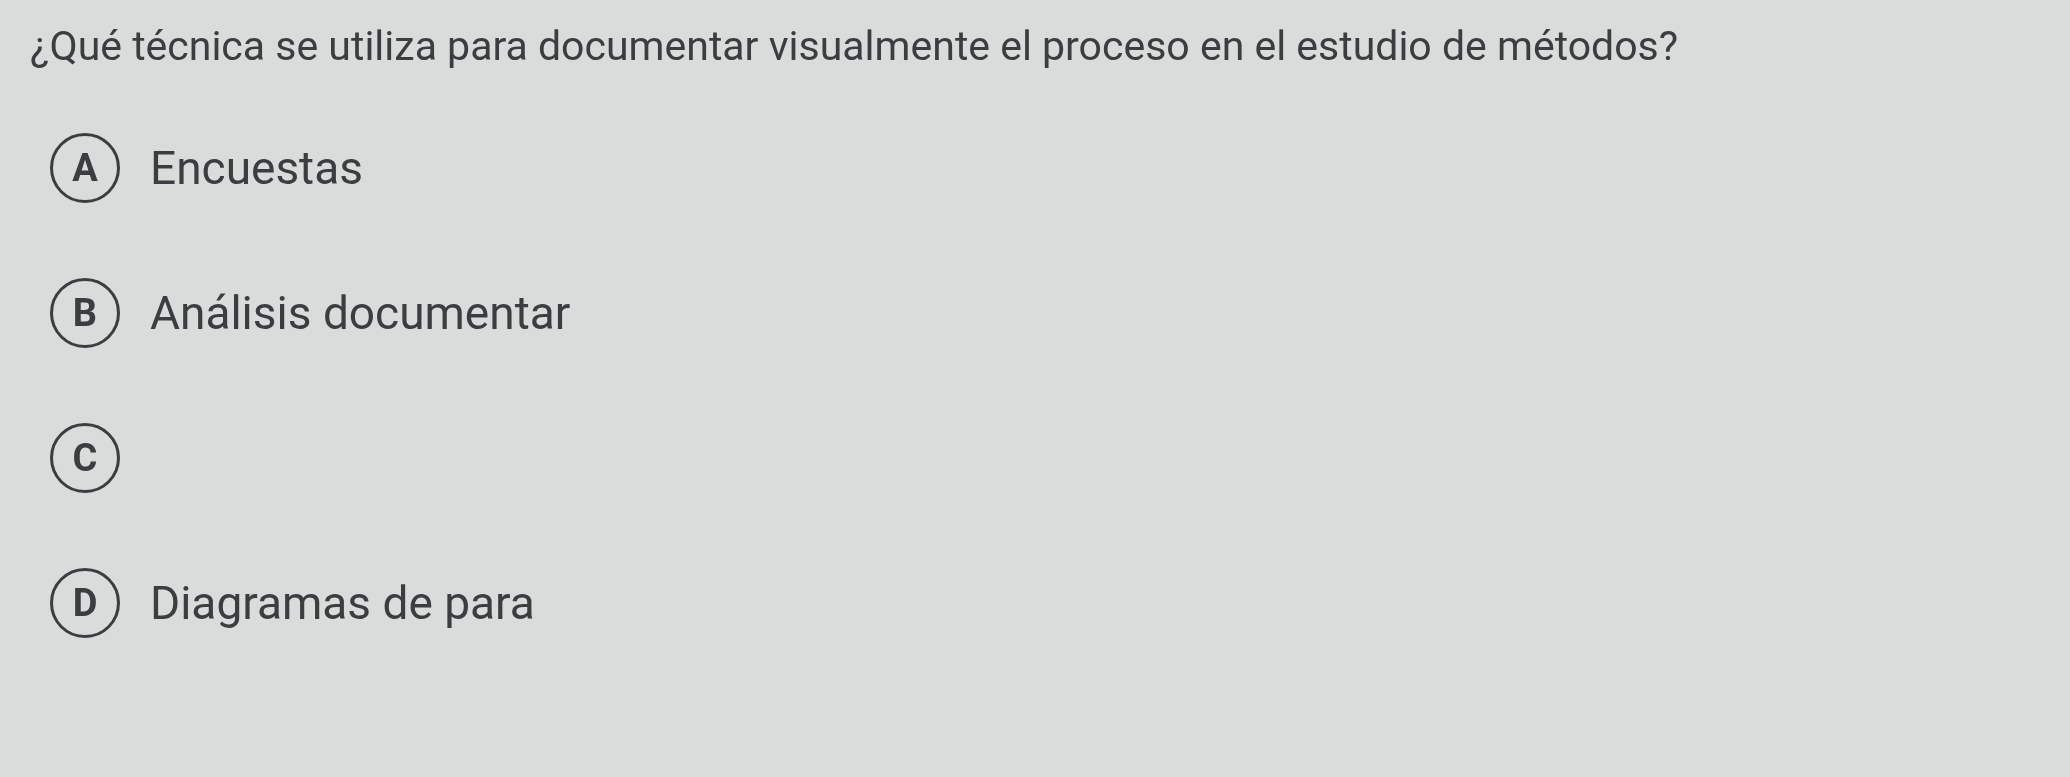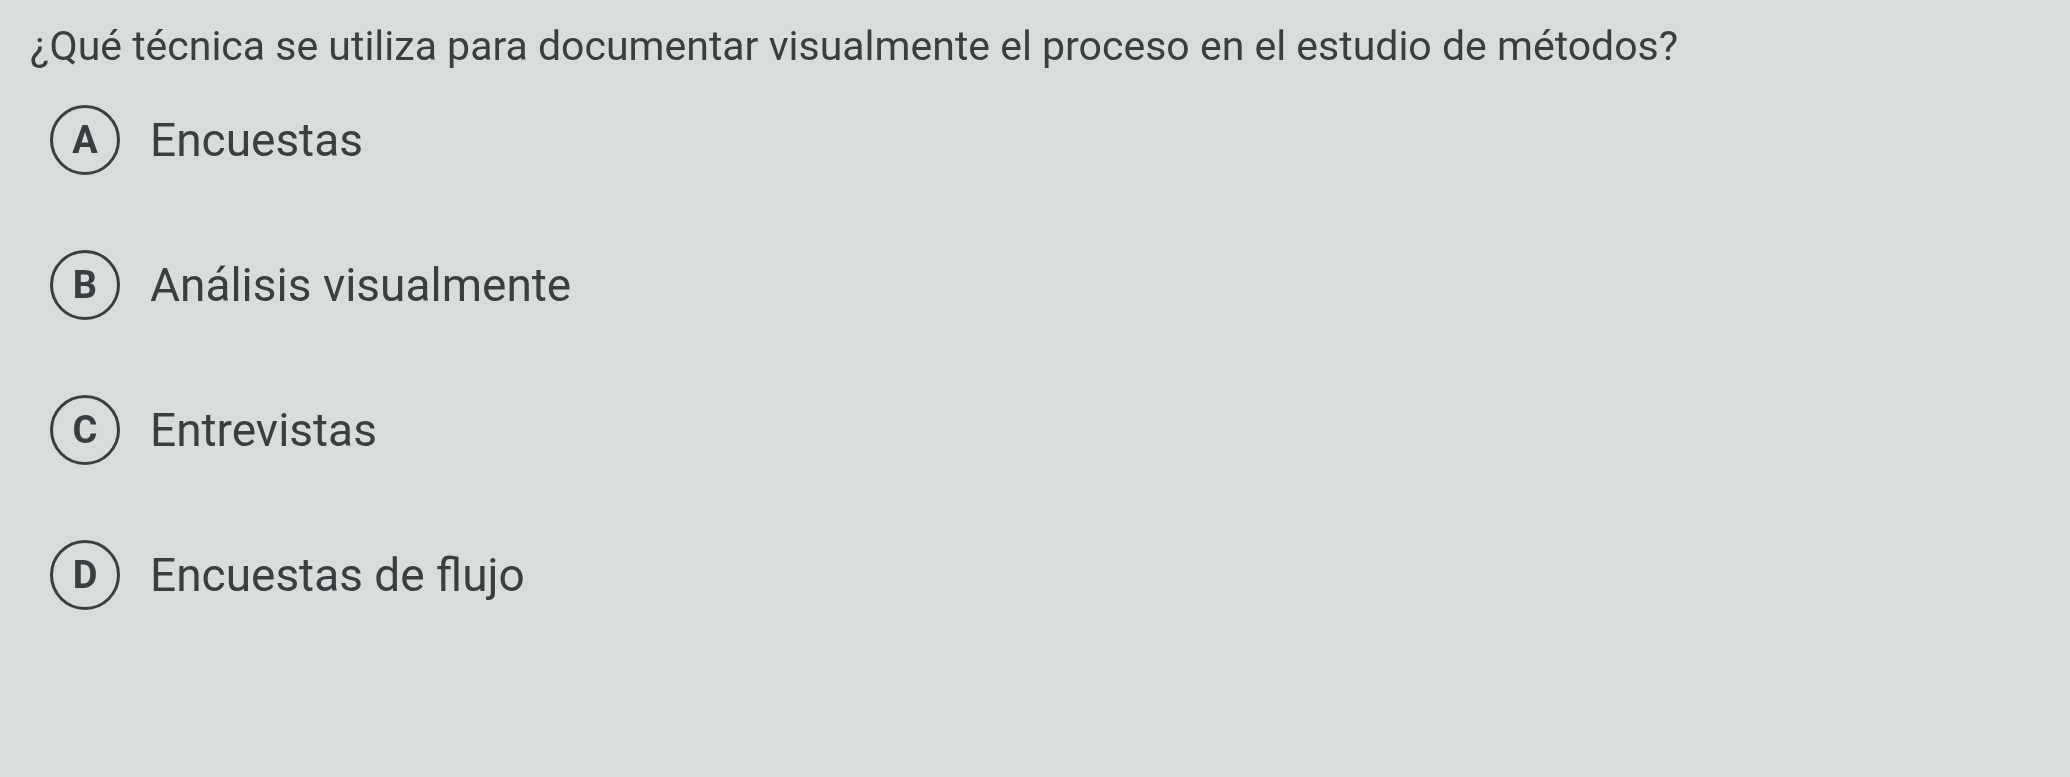--- a/index.html
+++ b/index.html
@@ -14,21 +14,21 @@
       height: 777px;
       padding: 20px 30px;
       color: #3a3e40;
       position: relative;
       overflow: hidden;
     }
     .question-text {
       font-size: 41px;
       font-weight: 400;
       color: #3a3e40;
-      margin-bottom: 32px;
+      margin-bottom: 60px;
       line-height: 1.3;
     }
     .options-container {
       display: flex;
       flex-direction: column;
       gap: 75px;
       padding-left: 20px;
     }
     .option {
       display: flex;
@@ -62,26 +62,25 @@
 
 <div class="options-container">
 
   <div class="option">
     <div class="option-letter">A</div>
     <div class="option-text">Encuestas</div>
   </div>
 
   <div class="option">
     <div class="option-letter">B</div>
-    <div class="option-text">Análisis visualmente</div>
+    <div class="option-text">Análisis documentar</div>
   </div>
 
   <div class="option">
     <div class="option-letter">C</div>
-    <div class="option-text">Entrevistas</div>
   </div>
 
   <div class="option">
     <div class="option-letter">D</div>
-    <div class="option-text">Encuestas de flujo</div>
+    <div class="option-text">Diagramas de para</div>
   </div>
 
 </div>
 
 </body></html>

